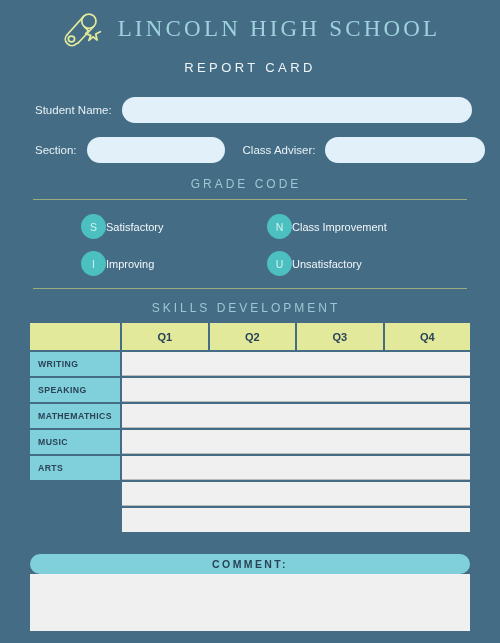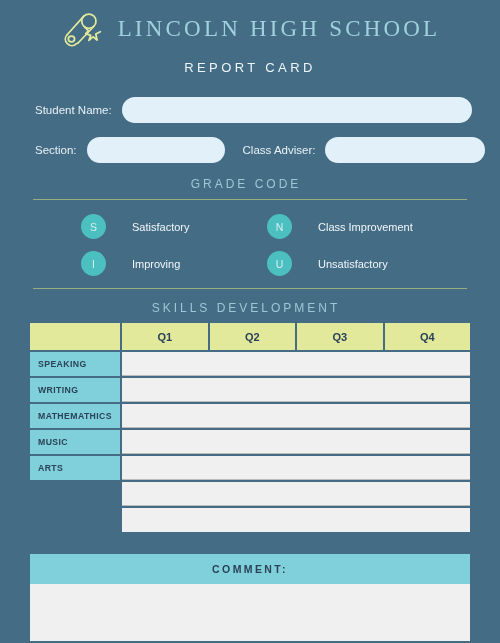--- a/index.html
+++ b/index.html
@@ -131,21 +131,21 @@
     border-radius: 50%;
     background: #4cbfc0;
     color: #d7f0f0;
     font-size: 10.5px;
     display: flex;
     align-items: center;
     justify-content: center;
     flex: 0 0 auto;
   }
   .grade-label {
-    margin-left: 26px;
+    margin-left: 0;
     font-size: 11px;
     color: #f2f7fa;
     white-space: nowrap;
   }
   .grade-item.right {
     padding-left: 12px;
   }
 
   
   .table-wrap {
@@ -210,28 +210,29 @@
   .cell-row:last-child {
     border-bottom: none;
   }
 
   
   .comment {
     margin: 22px 30px 0 30px;
   }
   .comment-head {
     background: #7fd0da;
-    height: 30px;
+    height: 20px;
     display: flex;
     align-items: center;
     justify-content: center;
     font-size: 10.5px;
     font-weight: bold;
     letter-spacing: 2.4px;
     color: #2b4257;
+    border-radius: 11px;
   }
   .comment-body {
     background: #eff0ef;
     height: 57px;
   }
 </style>
 </head>
 <body>
 
 <div class="page">
@@ -297,22 +298,22 @@
     <div class="thead">
       <div class="th label-col"></div>
       <div class="th q-col">Q1</div>
       <div class="th q-col">Q2</div>
       <div class="th q-col">Q3</div>
       <div class="th q-col">Q4</div>
     </div>
 
     <div class="tbody">
       <div class="label-column">
+        <div class="row-label">WRITING</div>
         <div class="row-label">SPEAKING</div>
-        <div class="row-label">WRITING</div>
         <div class="row-label">MATHEMATHICS</div>
         <div class="row-label">MUSIC</div>
         <div class="row-label">ARTS</div>
       </div>
       <div class="cells-column">
         <div class="cell-row"></div>
         <div class="cell-row"></div>
         <div class="cell-row"></div>
         <div class="cell-row"></div>
         <div class="cell-row"></div>

